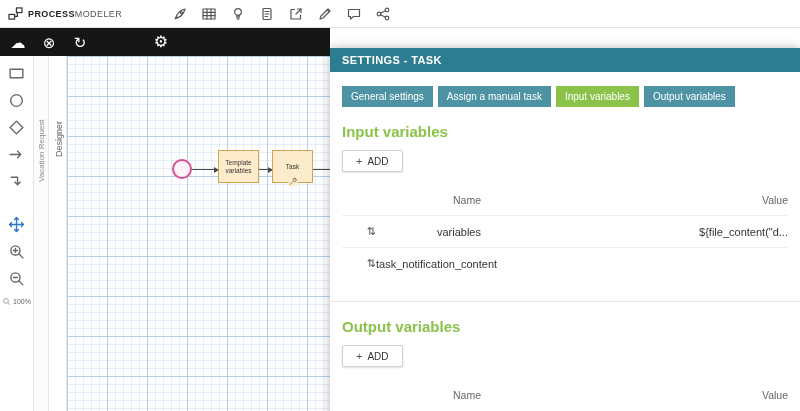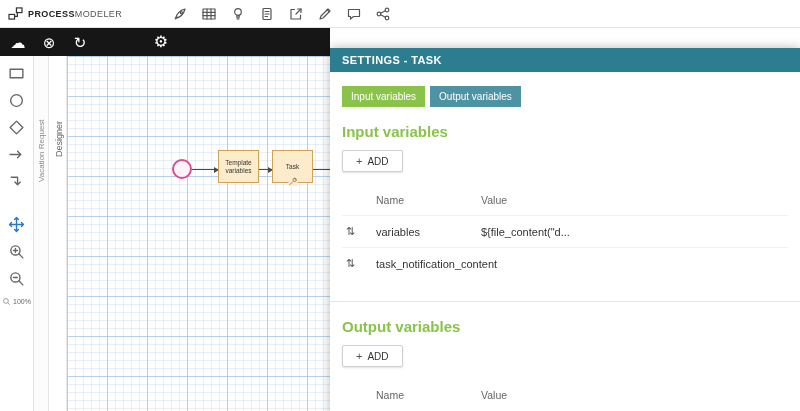--- a/index.html
+++ b/index.html
@@ -68,21 +68,21 @@
     letter-spacing:.4px; line-height:24px; padding-left:12px; }
   .ptabs { display:flex; gap:5px; margin:14px 12px 0 12px; }
   .ptab { background:#4d93a3; color:#fff; font-size:10px; padding:5px 9px; cursor:pointer; }
   .ptab.active { background:#8bc34a; }
   .section-heading { color:#8bc34a; font-size:15px; font-weight:bold; margin:16px 12px 0; }
   .add-btn { margin:10px 0 0 12px; display:inline-flex; align-items:center; gap:5px; background:#fff;
     border:1px solid #d0d0d0; border-radius:2px; padding:4px 13px; font-size:10px; color:#333;
     box-shadow:0 1px 2px rgba(0,0,0,.12); cursor:pointer; }
   .add-btn .plus { font-size:11px; color:#555; }
   .vtable { margin:13px 12px 0; }
-  .thead, .trow { display:grid; grid-template-columns:34px 105px 1fr; align-items:center; }
+  .thead, .trow { display:grid; grid-template-columns:34px 105px 1fr; align-items:center;text-align:right; }
   .thead { padding:9px 0; color:#666; font-size:10.5px; }
   .trow { padding:9px 0; font-size:11px; color:#333; border-top:1px solid #f0f0f0; cursor:pointer; }
   .drag { color:#555; font-size:11px; padding-left:4px; cursor:grab; }
   .cell-value { white-space:nowrap; overflow:hidden; }
   hr.divider { border:none; border-top:1px solid #e6e6e6; margin:22px 0 0; }
 </style>
 </head>
 <body>
 
 <header class="topbar">
@@ -234,20 +234,22 @@
         <path d="M10 2.5L13 5"></path>
     </svg>
   </div>
   <div class="edge" style="left:246px; top:113px; width:17px;"></div>
 </div>
 
 <section class="panel">
   <div class="panel-header">SETTINGS - TASK</div>
 
   <div class="ptabs">
+    <div class="ptab">General settings</div>
+    <div class="ptab">Assign a manual task</div>
     <div class="ptab active">Input variables</div>
     <div class="ptab">Output variables</div>
   </div>
 
   <div class="section-heading">Input variables</div>
   <button class="add-btn">
     <span class="plus">+</span>
     <span>ADD</span>
   </button>
 

